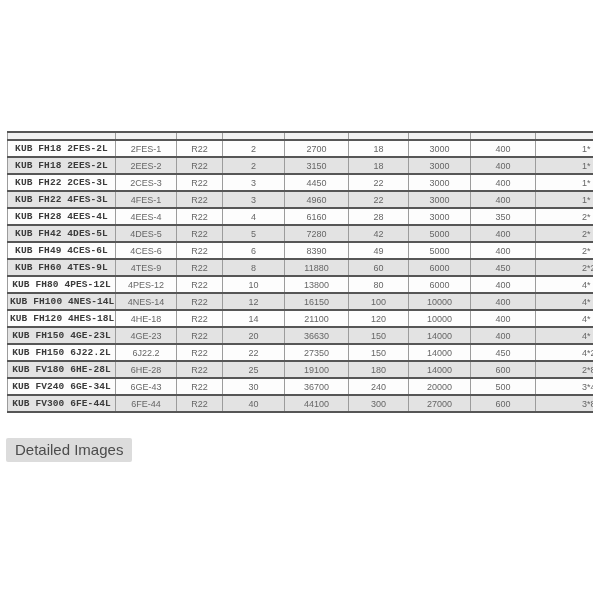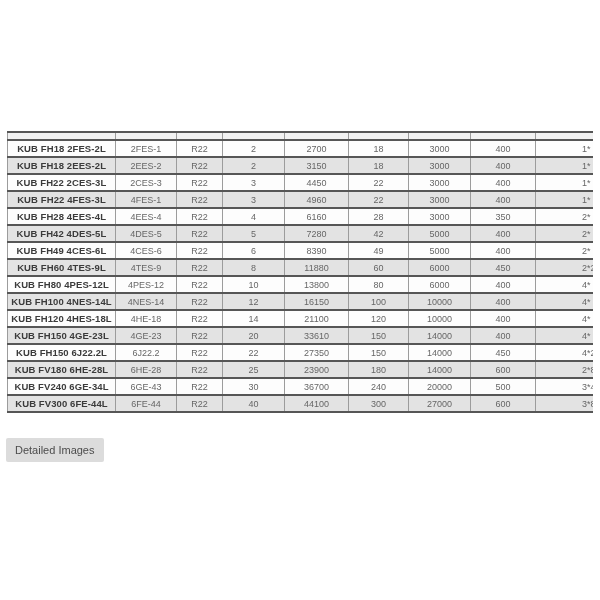--- a/index.html
+++ b/index.html
@@ -46,32 +46,33 @@
     height: 6px;
     background: #f1f1f1;
   }
   table.spec tr.w td { background: #fdfdfd; }
   table.spec tr.g td { background: #e3e3e3; }
   table.spec td.model {
     font-weight: bold;
     color: #3b3b3b;
     font-size: 9.5px;
     letter-spacing: 0.1px;
+    font-family: Liberation Mono, monospace;
   }
   table.spec td.last {
     text-align: left;
     padding-left: 46px;
   }
   .detailed-images {
     position: absolute;
     left: 6px;
     top: 438px;
     background: #dcdcdc;
     color: #4c4c4c;
-    font-size: 11px;
+    font-size: 15px;
     line-height: 10.5px;
     padding: 7px 9px 6px 9px;
     border-radius: 2px;
     display: inline-block;
   }
 </style>
 </head>
 <body>
 
 <div class="table-wrap">
@@ -218,21 +219,21 @@
           <td>120</td>
           <td>10000</td>
           <td>400</td>
           <td class="last">4*</td>
         </tr>
         <tr class="g">
           <td class="model">KUB FH150 4GE-23L</td>
           <td>4GE-23</td>
           <td>R22</td>
           <td>20</td>
-          <td>33610</td>
+          <td>36630</td>
           <td>150</td>
           <td>14000</td>
           <td>400</td>
           <td class="last">4*</td>
         </tr>
         <tr class="w">
           <td class="model">KUB FH150 6J22.2L</td>
           <td>6J22.2</td>
           <td>R22</td>
           <td>22</td>
@@ -240,21 +241,21 @@
           <td>150</td>
           <td>14000</td>
           <td>450</td>
           <td class="last">4*2</td>
         </tr>
         <tr class="g">
           <td class="model">KUB FV180 6HE-28L</td>
           <td>6HE-28</td>
           <td>R22</td>
           <td>25</td>
-          <td>23900</td>
+          <td>19100</td>
           <td>180</td>
           <td>14000</td>
           <td>600</td>
           <td class="last">2*8</td>
         </tr>
         <tr class="w">
           <td class="model">KUB FV240 6GE-34L</td>
           <td>6GE-43</td>
           <td>R22</td>
           <td>30</td>

